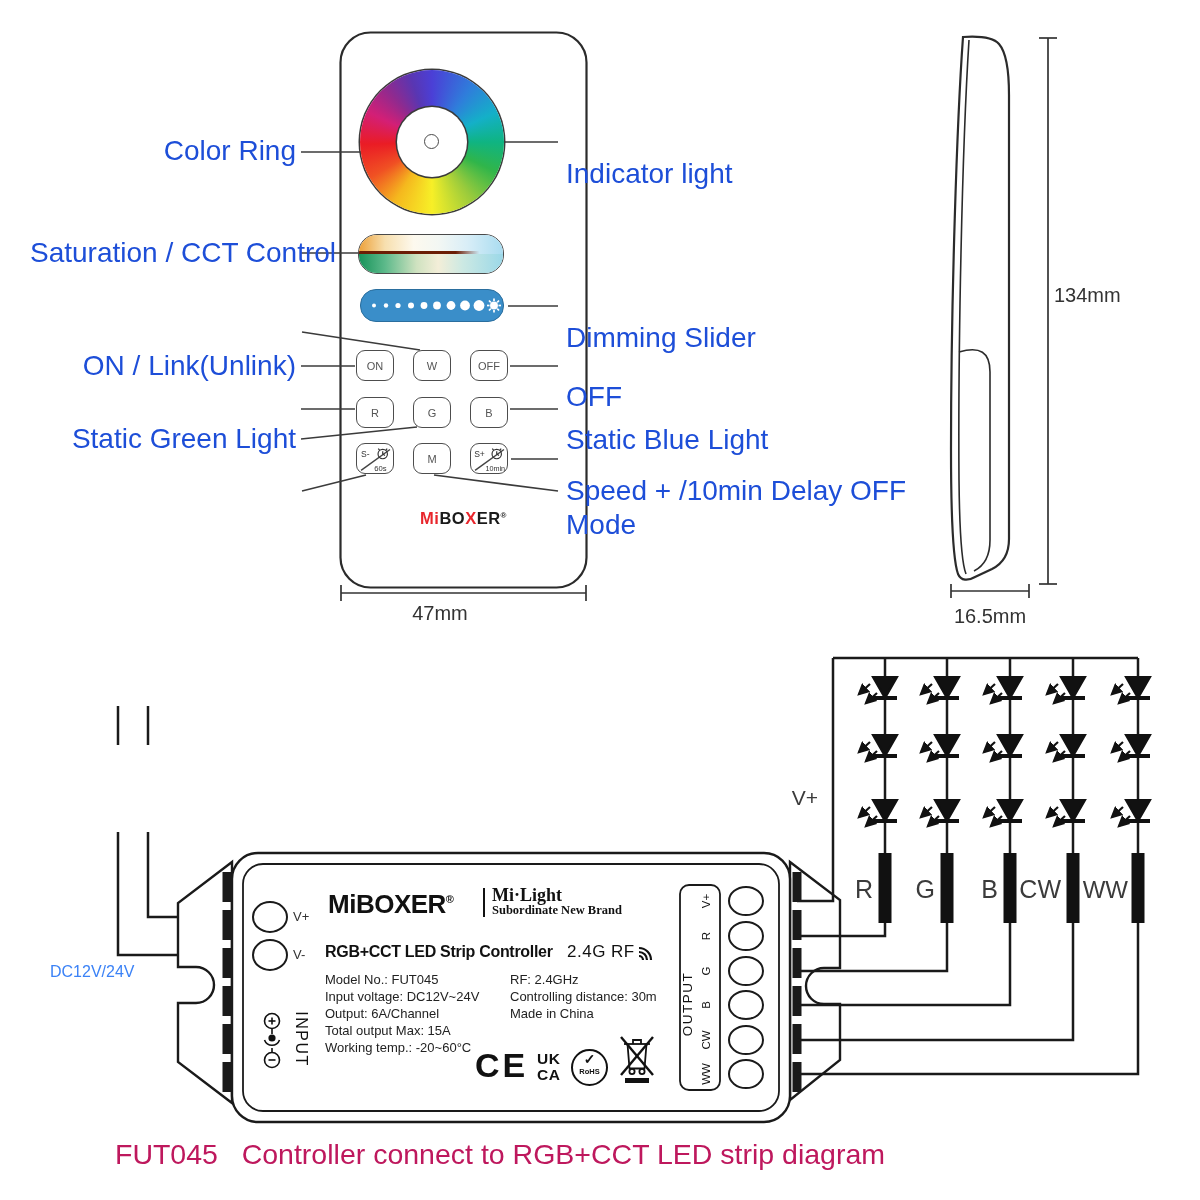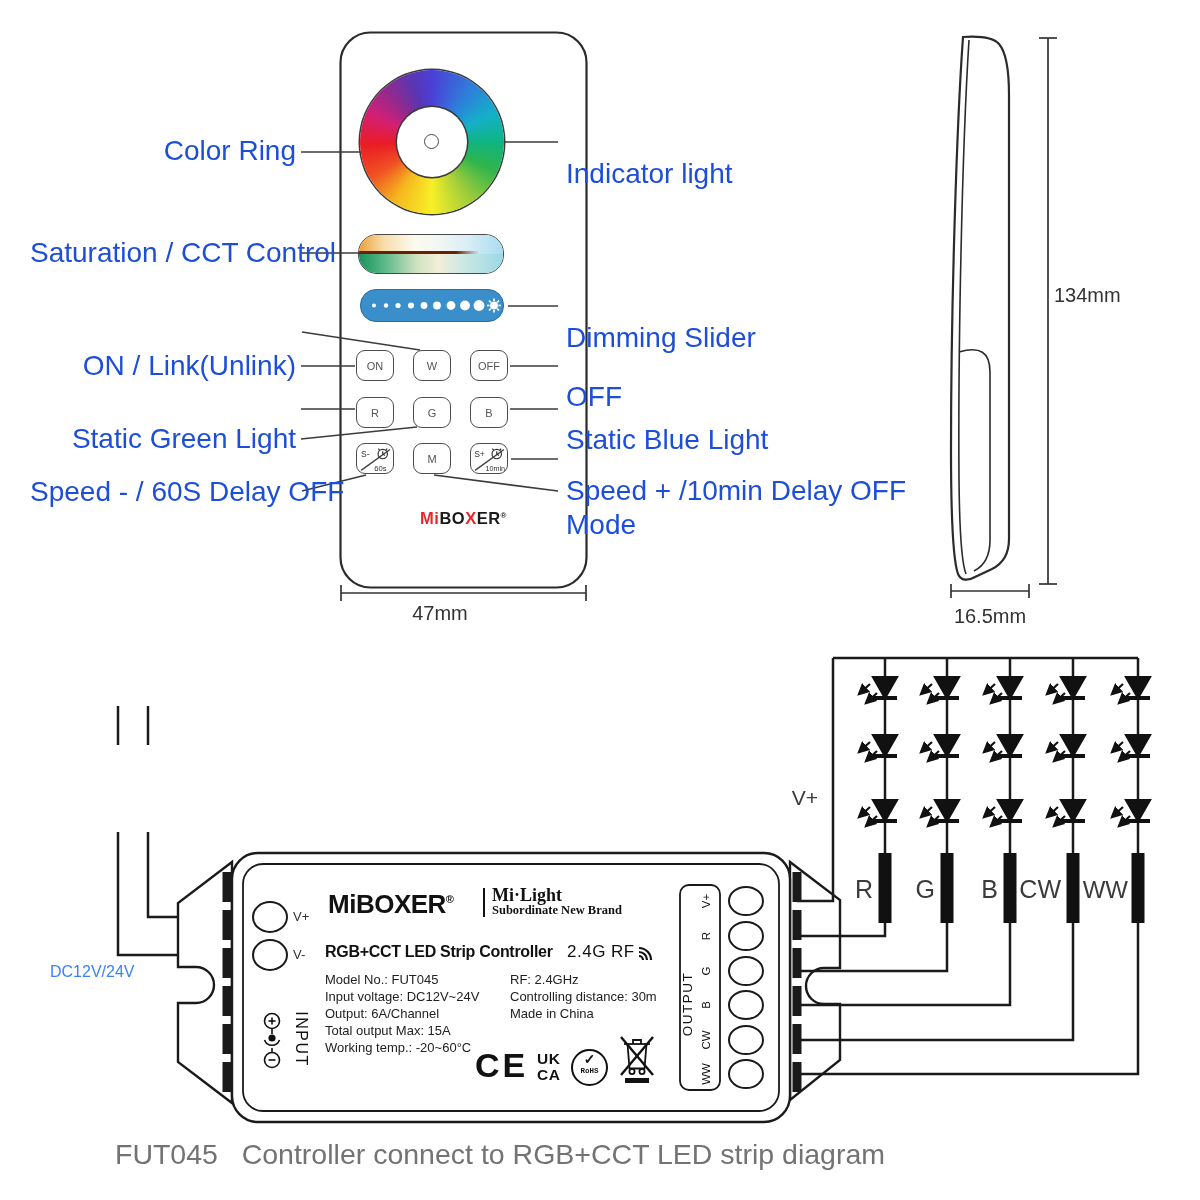--- a/index.html
+++ b/index.html
@@ -48,29 +48,29 @@
   .ctitle{left:325px;top:943px;font-size:16px;font-weight:bold;letter-spacing:-.3px;color:#111;white-space:nowrap;}
   .rfbadge{left:567px;top:942px;font-size:17px;font-weight:normal;letter-spacing:.5px;color:#111;display:flex;align-items:flex-start;}
   .spec{font-size:13px;line-height:17px;color:#222;white-space:nowrap;}
   .specs1{left:325px;top:971px;}
   .specs2{left:510px;top:971px;}
   .ce{left:475px;top:1046px;font-size:34px;font-weight:bold;letter-spacing:3px;color:#111;}
   .ukca{left:537px;top:1051px;font-size:15.5px;font-weight:bold;line-height:15.5px;color:#111;letter-spacing:.5px;}
   .rohs{left:571px;top:1049px;width:37px;height:37px;border:2.5px solid #111;border-radius:50%;
         text-align:center;color:#111;box-sizing:border-box;}
   .rohs .chk{font-size:14px;font-weight:bold;line-height:17px;}
-  .rohs .rt{font-size:7.5px;font-weight:bold;line-height:7px;font-family:Liberation Mono, monospace;}
+  .rohs .rt{font-size:7.5px;font-weight:bold;line-height:7px;}
   .term{font-size:13px;color:#333;}
   
   .acbox{left:62px;top:745px;width:143px;height:87px;border:2.5px solid #1a1a1a;box-sizing:border-box;}
   .acbox .t{position:absolute;left:0;top:12px;width:100%;text-align:center;font-size:20px;color:#222;}
   .acbox .m{position:absolute;left:46px;top:51px;font-size:22px;color:#222;}
   .acbox .p{position:absolute;left:78px;top:51px;font-size:22px;color:#222;}
   .dclabel{left:50px;top:963px;font-size:16px;color:#3b82f6;}
-  .caption{left:0;top:1138px;width:1000px;text-align:center;font-size:28.5px;color:#737373;white-space:pre;}
+  .caption{left:0;top:1138px;width:1000px;text-align:center;font-size:28.5px;color:#be185d;white-space:pre;}
 </style>
 </head>
 <body>
 
 <div class="canvas">
 
   <svg class="art" width="1200" height="1200" viewBox="0 0 1200 1200">
     <defs>
       <marker id="arr" viewBox="0 0 10 10" refX="8" refY="5" markerWidth="5.5" markerHeight="5.5" orient="auto">
         <path d="M0 0 L10 5 L0 10 Z" fill="#111"></path>
@@ -238,21 +238,20 @@
       <line x1="1" y1="4" x2="33" y2="42" stroke-width="2.4"></line>
       <line x1="33" y1="4" x2="1" y2="42" stroke-width="2.4"></line>
       <rect x="5" y="45" width="24" height="5" fill="#111" stroke="none"></rect>
     </g>
   </svg>
 
   <div class="abs lbl lbl-l" style="top:139px">Color Ring</div>
   <div class="abs lbl lbl-l" style="top:241px">Saturation / CCT Control</div>
   <div class="abs lbl lbl-l" style="top:354px">ON / Link(Unlink)</div>
   <div class="abs lbl lbl-l" style="top:427px">Static Green Light</div>
-  <div class="abs lbl lbl-l" style="top:480px">Speed - / 60S Delay OFF</div>
 
   <div class="abs lbl lbl-r" style="top:130px">Indicator light</div>
   <div class="abs lbl lbl-r" style="top:294px">Dimming Slider</div>
   <div class="abs lbl lbl-r" style="top:353px">OFF</div>
   <div class="abs lbl lbl-r" style="top:396px">Static Blue Light</div>
   <div class="abs lbl lbl-r" style="top:447px">Speed + /10min Delay OFF</div>
   <div class="abs lbl lbl-r" style="top:481px">Mode</div>
 
   <div class="abs ring">
     <div class="abs ring-inner"></div>

